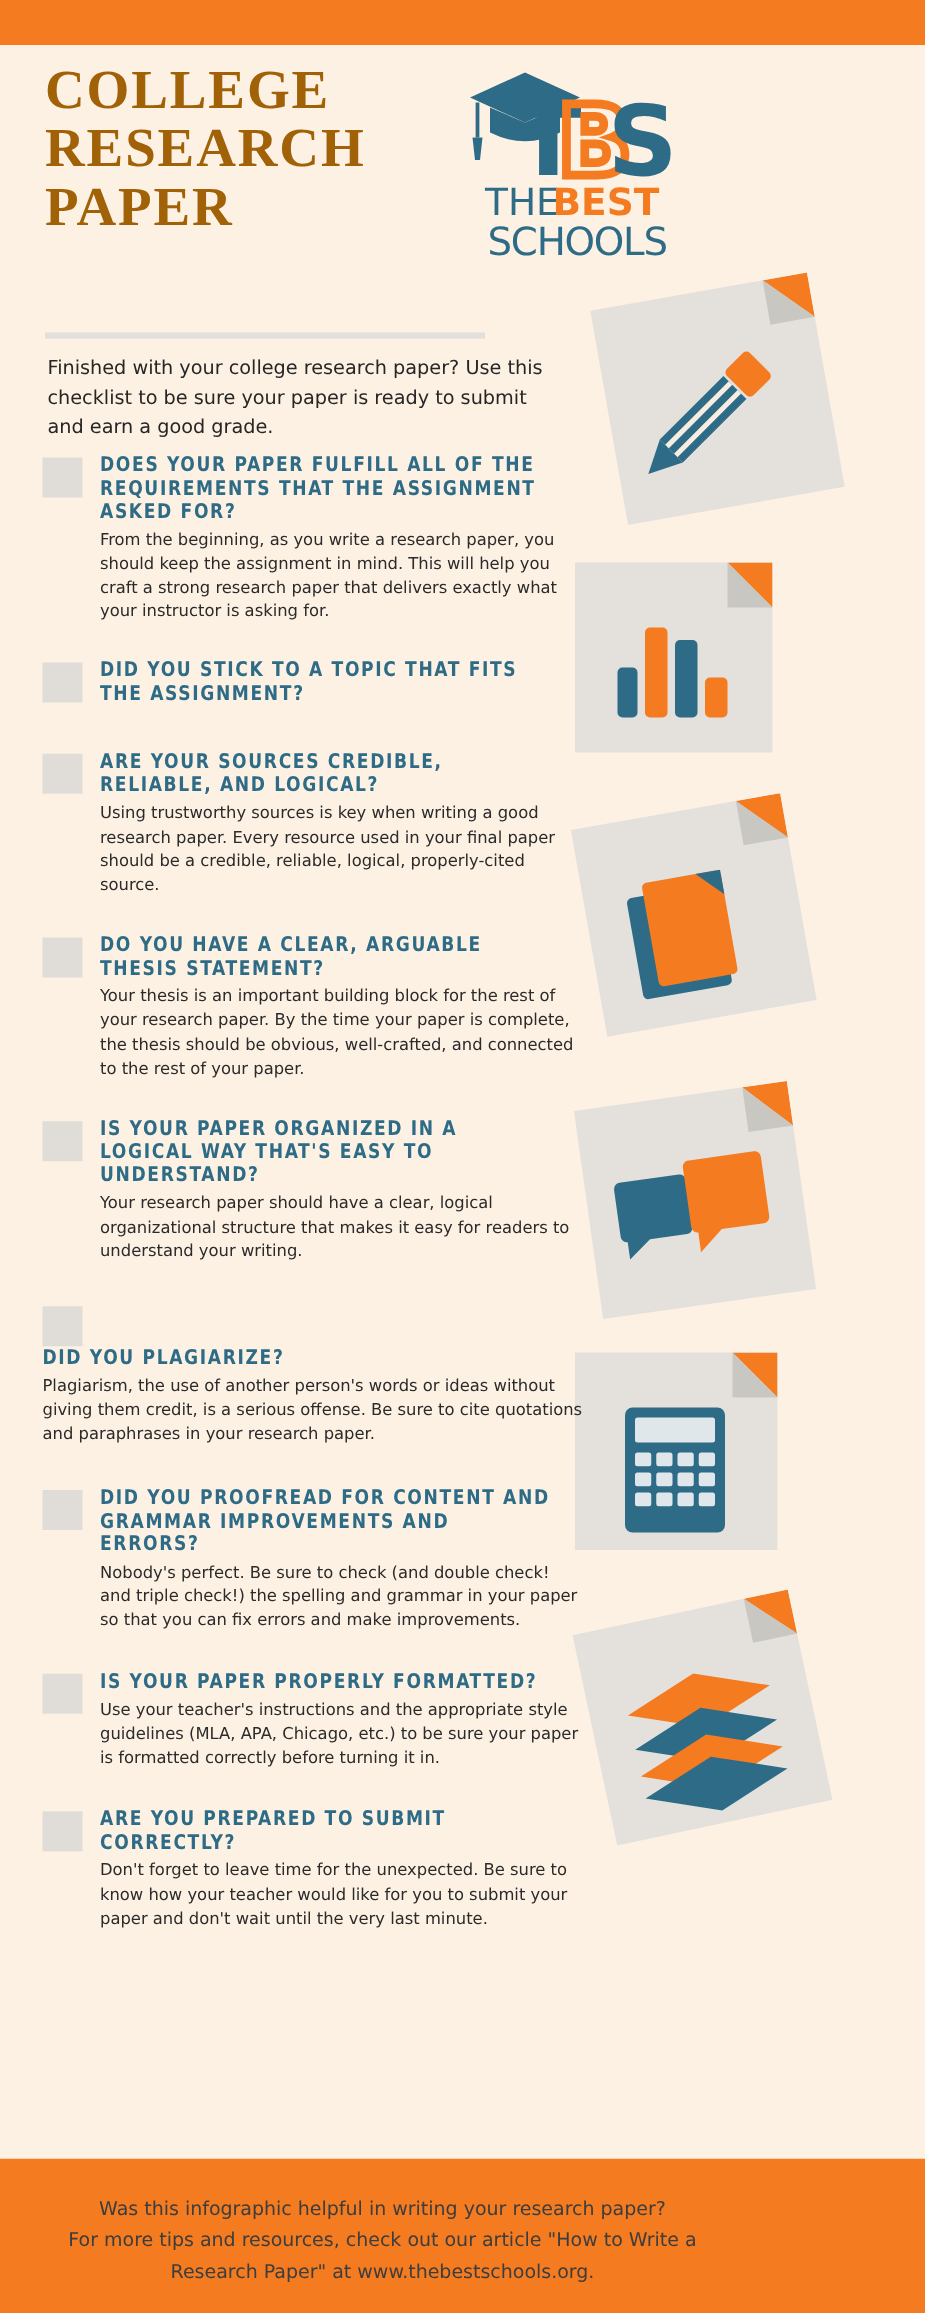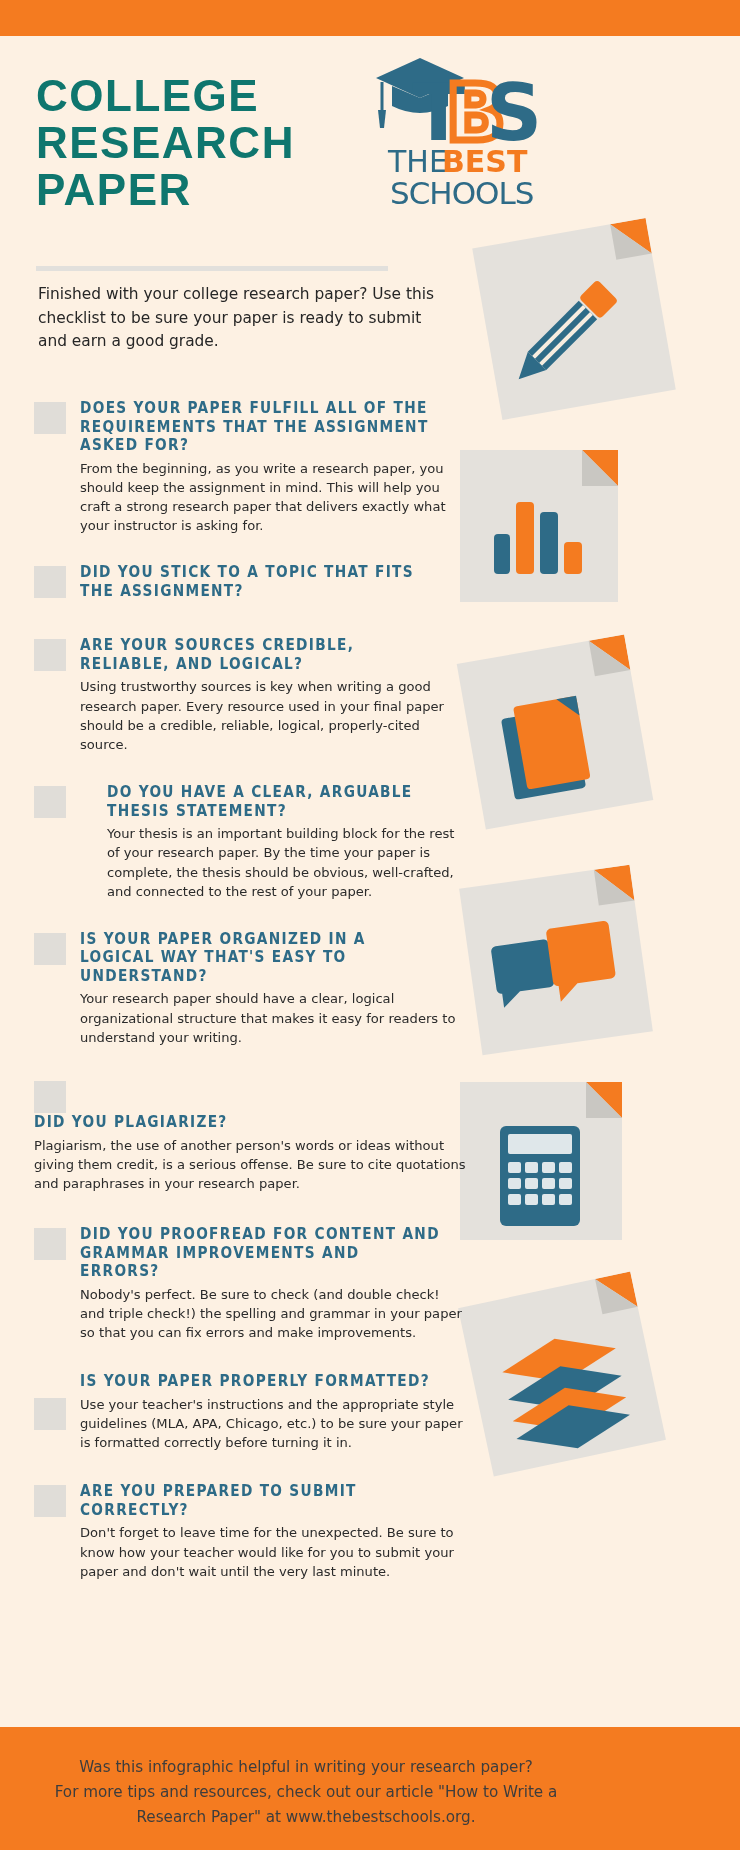--- a/index.html
+++ b/index.html
@@ -28,28 +28,27 @@
     position: absolute; left: 0; bottom: 0;
     width: 740px; height: 123px;
     background: #f47b20;
   }
 
   
   .title {
     position: absolute;
     left: 36px; top: 48px;
     width: 330px;
-    color: #0f766e;
-    font-family: Liberation Sans, sans-serif;
+    color: #a16207;
+    font-family: Liberation Serif, serif;
     font-weight: bold;
     font-size: 44px;
     line-height: 47px;
     letter-spacing: 1.5px;
     text-transform: uppercase;
-    margin-top: 24px;
   }
   .title span { display: block; }
 
   
   .logo {
     position: absolute;
     left: 368px; top: 48px;
     width: 200px; height: 162px;
   }
 
@@ -70,21 +69,20 @@
     font-family: "DejaVu Sans", sans-serif;
     font-size: 15.4px;
     line-height: 23.5px;
   }
 
   
   .checklist {
     position: absolute;
     left: 34px; top: 363px;
     width: 432px;
-    margin-top: 36px;
   }
   .item {
     position: relative;
     display: flex;
     align-items: flex-start;
   }
   .checkbox {
     flex: 0 0 auto;
     width: 32px; height: 32px;
     background: #e0ddd8;
@@ -108,25 +106,25 @@
     color: #2b2b2b;
     font-family: "DejaVu Sans", sans-serif;
     font-size: 13.1px;
     line-height: 19.2px;
   }
 
   
   .item.i0  { margin-top: 0px;   }
   .item.i1  { margin-top: 28px;  }
   .item.i2  { margin-top: 32px;  }
-  .item.i3  { margin-top: 29px; gap: 27px;  }
+  .item.i3  { margin-top: 29px;  }
   .item.i4  { margin-top: 29px;  }
   .item.i5  { margin-top: 31px; flex-direction: column;  }
   .item.i6  { margin-top: 32px;  }
-  .item.i7  { margin-top: 30px; align-items: center;  }
+  .item.i7  { margin-top: 30px;  }
   .item.i8  { margin-top: 30px;  }
 
   
   .footer-text {
     position: absolute;
     left: 0; bottom: 20px;
     width: 612px;
     text-align: center;
     color: #3d3d3d;
     font-family: "DejaVu Sans", sans-serif;

